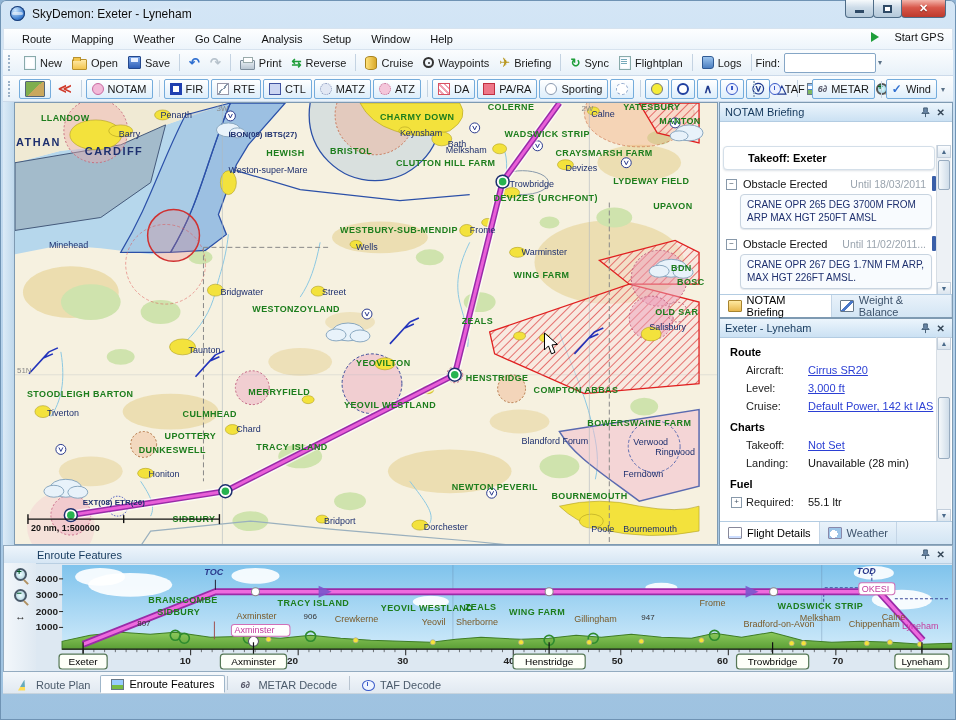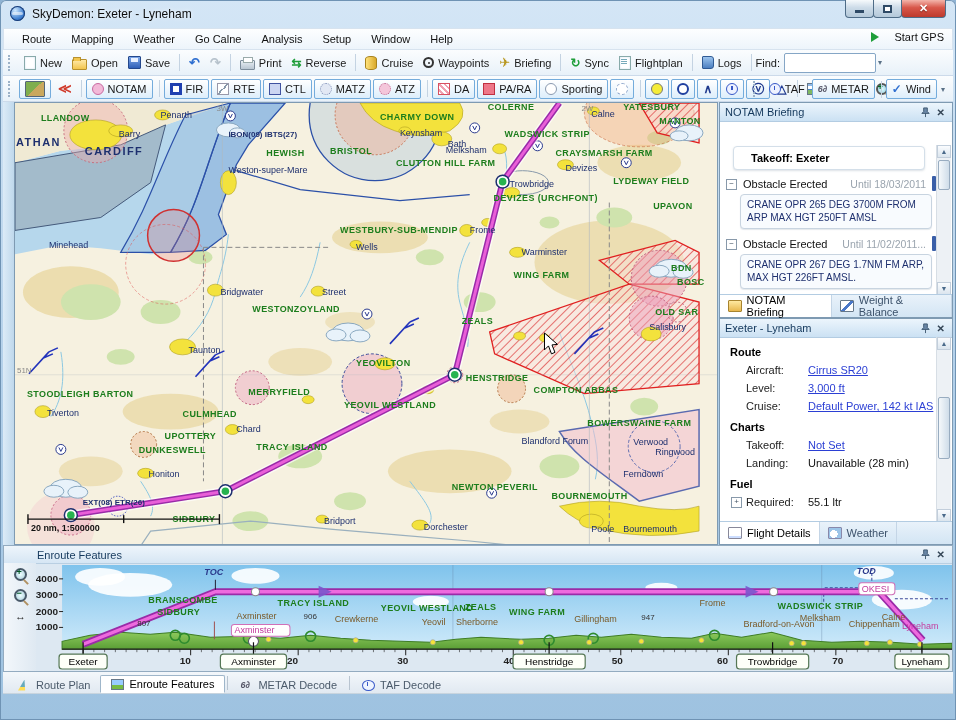--- a/index.html
+++ b/index.html
@@ -90,21 +90,21 @@
   .phead{height:18px;background:linear-gradient(#ecf5fc,#cbe1f3);border-bottom:1px solid #b3cce2;display:flex;align-items:center;padding:0 5px;color:#14385c}
   .phead .sp{flex:1}
   .pin{width:11px;height:11px;margin:0 4px}
   .xbtn{color:#345;font-size:10px;font-weight:bold;padding:0 2px}
   .ptools{height:23px;display:flex;align-items:center;gap:12px;padding:0 7px;border-bottom:1px solid #e2eaf2;background:#fdfeff}
   .ptools .titem{display:flex;align-items:center;gap:4px}
   .funnel{width:0;height:0;border-left:5px solid transparent;border-right:5px solid transparent;border-top:7px solid #4a6890}
   .clip{width:10px;height:11px;background:linear-gradient(#e8c89a,#c89050);border:1px solid #96682e;border-radius:1px;position:relative}
   .clip:before{content:"";position:absolute;top:-2px;left:2px;width:4px;height:2px;background:#aab;border:1px solid #889}
   .nlist{position:absolute;top:42px;bottom:22px;left:2px;right:16px;overflow:hidden}
-  .ngroup{border:1px solid #d4dfe9;border-radius:4px;background:#fff;padding:5px 17px;font-weight:bold;font-size:11px;margin:1px 11px 4px;box-shadow:0 1px 2px rgba(120,140,160,.25)}
+  .ngroup{border:1px solid #d4dfe9;border-radius:4px;background:#fff;padding:5px 24px;font-weight:bold;font-size:11px;margin:1px 1px 4px;box-shadow:0 1px 2px rgba(120,140,160,.25)}
   .e-row{display:flex;align-items:center;padding:4px 4px 3px;position:relative}
   .e-exp{width:9px;height:9px;border:1px solid #8899aa;background:#fff;font-size:8px;line-height:7px;text-align:center;color:#456;margin-right:6px;flex:none}
   .e-title{color:#111}
   .e-until{margin-left:auto;color:#9aa4ae;font-size:10.5px;padding-right:6px}
   .e-bar{position:absolute;right:0;top:2px;bottom:2px;width:4px;background:#3a5fa8;border-radius:1px}
   .e-detail{margin:1px 4px 5px 18px;border:1px solid #c8d4e0;border-radius:4px;background:#f8fbfe;color:#1d2f6e;font-size:10px;padding:4px 6px;line-height:1.25;position:relative;box-shadow:0 1px 1px rgba(120,140,160,.2)}
   .vsb{position:absolute;right:1px;top:42px;bottom:22px;width:14px;background:#edf1f5;border-left:1px solid #d7dee5}
   .vsb .ar{position:absolute;left:0;right:0;height:13px;display:flex;align-items:center;justify-content:center;font-size:7px;color:#4a6a8a;background:linear-gradient(#fafcfe,#dbe5ee);border:1px solid #c2cedb;box-sizing:border-box}
   .vsb .up{top:0}.vsb .dn{bottom:0}
   .vsb .thumb{position:absolute;left:1px;right:1px;border:1px solid #98acc0;border-radius:2px;background:linear-gradient(90deg,#f4f8fb,#cfdde9)}

